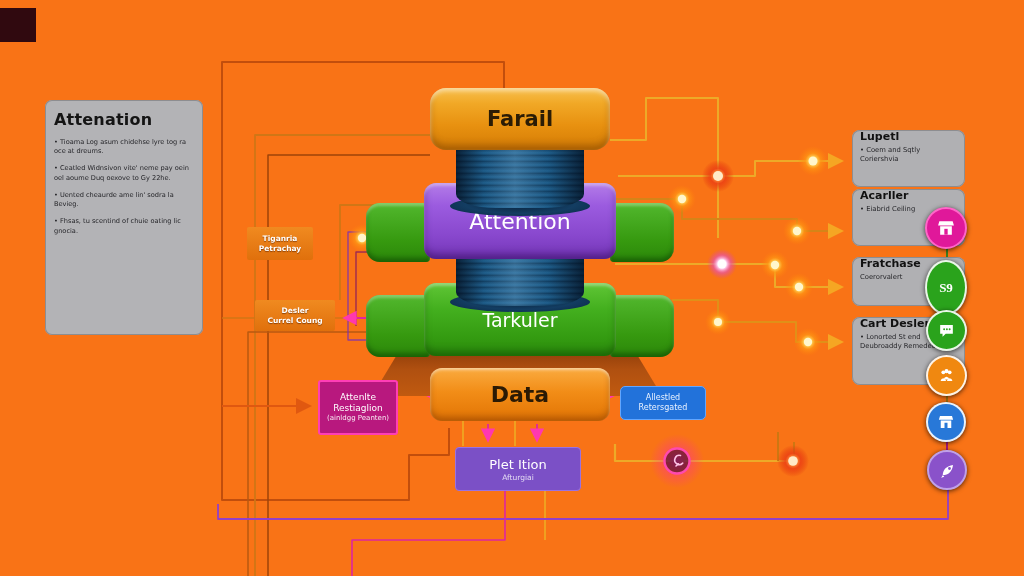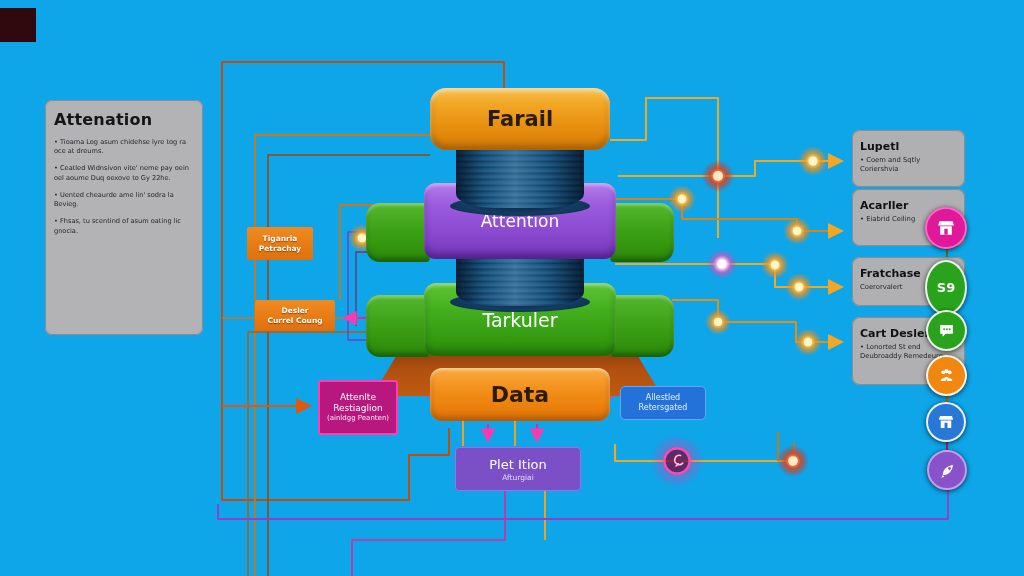--- a/index.html
+++ b/index.html
@@ -1,35 +1,35 @@
 <!DOCTYPE html>
 <html><head>
 <meta charset="utf-8">
 <style>
   html,body{margin:0;padding:0;background:#000;}
-  #stage{position:relative;width:1024px;height:576px;background:#0ea5e9;overflow:hidden;
+  #stage{position:relative;width:1024px;height:576px;background:#f97316;overflow:hidden;
          font-family:"DejaVu Sans",sans-serif;}
   
   .abs{position:absolute;}
   .blk{position:absolute;display:flex;flex-direction:column;align-items:center;justify-content:center;
        text-align:center;box-sizing:border-box;}
   
   .panel{left:45px;top:100px;width:140px;height:215px;background:#b3b3b6;border-radius:7px;
          padding:10px 9px;z-index:5;box-shadow:0 0 0 1px #8d8d90 inset;}
   .panel h1{margin:0 0 9px 0;font-size:16px;color:#141414;letter-spacing:.2px;}
   .panel p{margin:0 0 8px 0;font-size:6.6px;line-height:1.4;color:#26262a;}
   
   .farail{left:430px;top:88px;width:180px;height:62px;border-radius:16px;z-index:10;
     background:linear-gradient(180deg,#f7bf4e 0%,#f1a826 25%,#e89110 60%,#d47c05 100%);
     box-shadow:inset 0 3px 4px rgba(255,255,255,.5),inset 0 -5px 7px rgba(110,55,0,.45);
     color:#2b1c05;font-size:21px;font-weight:700;}
   .attn{left:424px;top:183px;width:192px;height:76px;border-radius:12px;z-index:7;
     background:linear-gradient(180deg,#b47ce9 0%,#9b5bdf 30%,#8847cd 70%,#7335b6 100%);
     box-shadow:inset 0 3px 3px rgba(255,255,255,.35),inset 0 -5px 7px rgba(50,10,90,.5);
-    color:#fff;font-size:17px;}
+    color:#fff;font-size:22px;}
   .tark{left:424px;top:283px;width:192px;height:73px;border-radius:12px;z-index:4;
     background:linear-gradient(180deg,#60c636 0%,#44b01f 35%,#349b11 75%,#2b8b0c 100%);
     box-shadow:inset 0 3px 3px rgba(255,255,255,.35),inset 0 -5px 7px rgba(15,70,0,.5);
     color:#fff;font-size:19px;}
   .dblk{left:430px;top:368px;width:180px;height:53px;border-radius:12px;z-index:5;
     background:linear-gradient(180deg,#faab40 0%,#f28d17 45%,#e27404 100%);
     box-shadow:inset 0 2px 3px rgba(255,255,255,.5),inset 0 -4px 6px rgba(120,50,0,.45);
     color:#2b1a04;font-size:22px;font-weight:700;}
   .plet{left:455px;top:447px;width:126px;height:44px;background:#7b50c6;border:1.5px solid #9a72e2;
     border-radius:4px;z-index:5;color:#fff;}
@@ -56,21 +56,21 @@
   
   .obox{background:linear-gradient(180deg,#f08a20,#e0700c);color:#fff;z-index:5;border-radius:2px;
         font-size:7.5px;line-height:1.25;font-weight:700;text-shadow:0 1px 1px rgba(80,30,0,.6);}
   .mbox{left:318px;top:380px;width:80px;height:55px;background:#b8187e;border:2px solid #ff3eb6;
         border-radius:3px;color:#fff;z-index:5;font-size:9px;line-height:1.25;}
   .mbox .s{font-size:7px;opacity:.9;}
   .bbox{left:620px;top:386px;width:86px;height:34px;background:#2272da;border:1.5px solid #62a6ff;
         border-radius:5px;color:#eaf2ff;z-index:5;font-size:8px;line-height:1.3;}
   
   .card{position:absolute;left:852px;width:113px;background:#b0b0b3;border-radius:8px;
-        padding:10px 8px;z-index:5;box-sizing:border-box;box-shadow:0 0 0 1px #8d8d90 inset;}
+        padding:0 8px;z-index:5;box-sizing:border-box;box-shadow:0 0 0 1px #8d8d90 inset;}
   .card h2{margin:0 0 3px 0;font-size:11px;color:#111;}
   .card p{margin:0;font-size:6.8px;line-height:1.35;color:#26262a;}
   
   .cic{position:absolute;border-radius:50%;display:flex;align-items:center;justify-content:center;
        z-index:12;box-sizing:border-box;border:2px solid rgba(255,255,255,.9);
        box-shadow:0 1px 5px rgba(0,0,0,.7);}
   .cic svg{display:block;}
   #wires{position:absolute;left:0;top:0;z-index:1;}
   .cornersq{left:0;top:8px;width:36px;height:34px;background:#30090f;z-index:0;}
 </style>
@@ -226,21 +226,21 @@
       <circle cx="677" cy="461" r="12.5" fill="rgba(40,0,26,.55)" stroke="#ff49b0" stroke-width="2.4"></circle>
       <path d="M680.5,455.5 a4.6,4.6 0 1 0 2.2,7.6 M676,466 l2.5,-2.2" stroke="#ffc4e6" stroke-width="1.6" fill="none" stroke-linecap="round"></path>
     </g>
   </svg>
 
   <div class="abs panel">
     <h1>Attenation</h1>
     <p>• Tioama Log asum chidehse lyre tog ra oce at dreums.</p>
     <p>• Ceatled Widnsivon vite' neme pay oein oel aoume Duq oexove to Gy 22he.</p>
     <p>• Uented cheaurde ame lin' sodra la Bevieg.</p>
-    <p>• Fhsas, tu scentind of asum oating lic gnocia.</p>
+    <p>• Fhsas, tu scentind of chuie oating lic gnocia.</p>
   </div>
 
   <div class="tab tabL" style="left:366px;top:203px;width:64px;height:59px;"></div>
   <div class="tab tabR" style="left:610px;top:203px;width:64px;height:59px;"></div>
   <div class="tab tabL" style="left:366px;top:295px;width:64px;height:62px;"></div>
   <div class="tab tabR" style="left:610px;top:295px;width:64px;height:62px;"></div>
   <div class="abs trap"></div>
 
   <div class="blk tark">
     <span>Tarkuler</span>
@@ -301,21 +301,21 @@
     <h2>Cart Desler</h2>
     <p>• Lonorted St end Deubroaddy Remedeurg</p>
   </div>
 
   <div class="cic" style="left:925px;top:207px;width:42px;height:42px;background:#e0189a;border-color:#ff66c8;">
     <svg width="20" height="20" viewBox="0 0 24 24">
         <path fill="#fff" d="M4,4 h16 l1.5,5 h-19 z M5,10 h14 v10 h-14 z"></path>
         <rect x="10" y="13" width="4" height="7" fill="#e0189a"></rect>
       </svg>
   </div>
-  <div class="cic" style="left:925px;top:260px;width:42px;height:55px;background:#2aa31c;">
+  <div class="cic" style="left:925px;top:260px;width:42px;height:55px;background:#2aa31c;font-family:Liberation Serif, serif;">
     <span style="color:#fff;font-size:13px;font-weight:700;">S9</span>
   </div>
   <div class="cic" style="left:926px;top:310px;width:41px;height:41px;background:#2aa31c;">
     <svg width="19" height="19" viewBox="0 0 24 24">
         <path fill="#fff" d="M4,5 h16 v11 h-9 l-4,4 v-4 h-3 z"></path>
         <circle cx="9" cy="10.5" r="1.2" fill="#2aa31c"></circle>
         <circle cx="12.5" cy="10.5" r="1.2" fill="#2aa31c"></circle>
         <circle cx="16" cy="10.5" r="1.2" fill="#2aa31c"></circle>
       </svg>
   </div>

